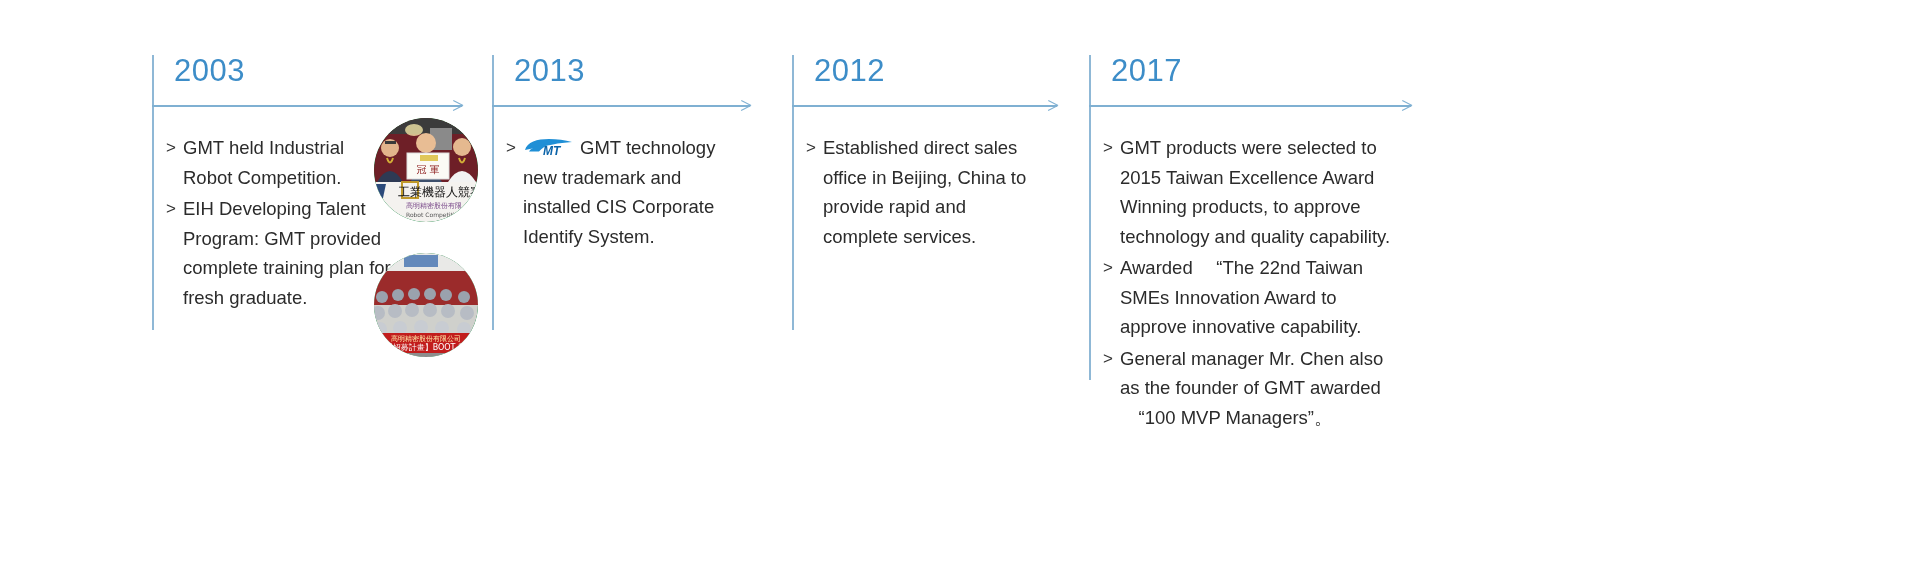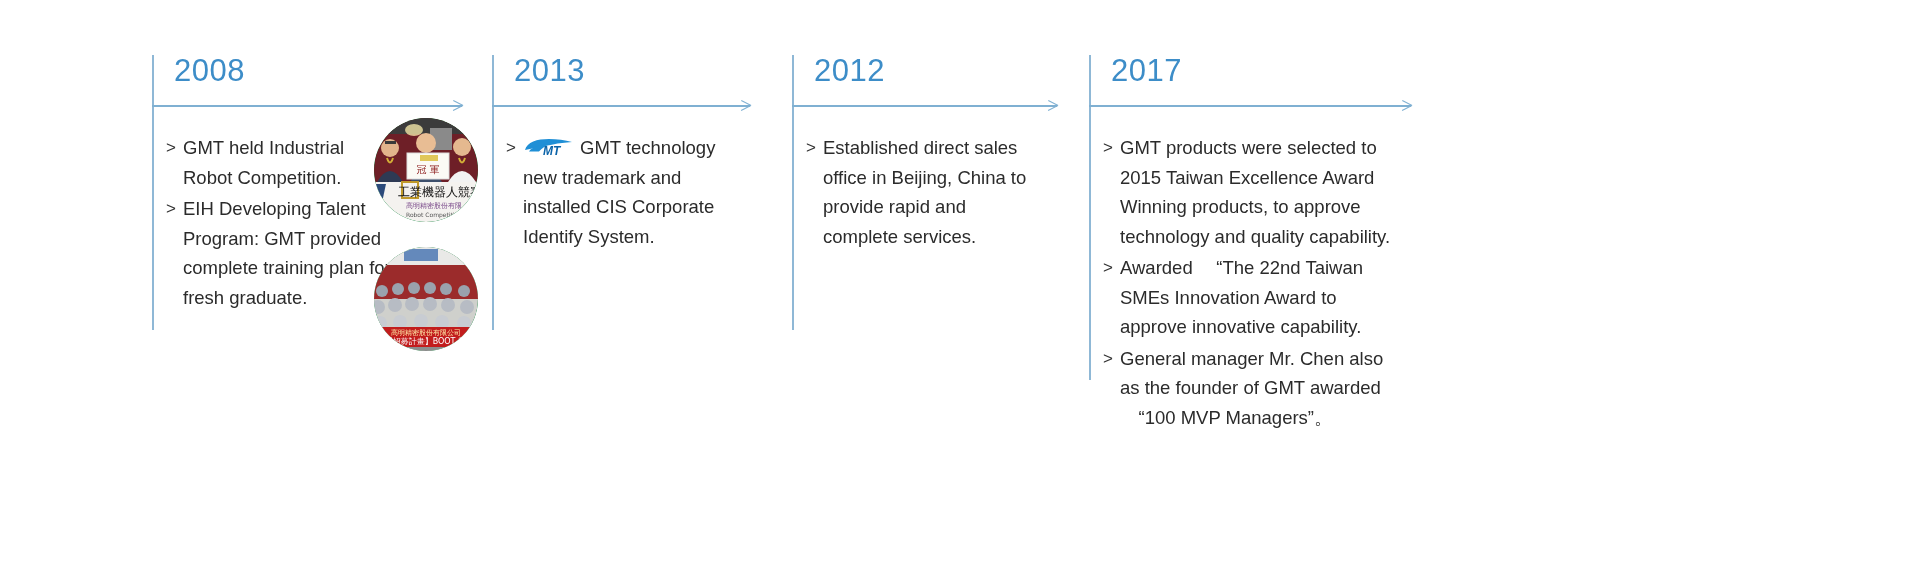--- a/index.html
+++ b/index.html
@@ -150,21 +150,21 @@
   #col-2015 .axis { width: 322px; }
   #col-2015 .bullets { width: 300px; }
 </style>
 </head>
 <body>
 
 <div class="timeline">
 
   <div class="year-col" id="col-2012">
     <div class="col-rule"></div>
-    <div class="year-label">2008</div>
+    <div class="year-label">2003</div>
     <div class="axis">
       <span class="arrow-head"></span>
     </div>
 
     <div class="bullets">
       <div class="bullet">
         <span class="chev">&gt;</span>
         <span class="btext">GMT held Industrial Robot Competition.</span>
       </div>
       <div class="bullet">
@@ -205,21 +205,21 @@
 
           <rect x="8" y="66" width="18" height="14" fill="#2b4a7a" transform="skewX(-12)"></rect>
           <rect x="28" y="64" width="16" height="16" fill="none" stroke="#c09a2a" stroke-width="2"></rect>
           <text x="66" y="78" font-size="12" fill="#111" text-anchor="middle" font-family="DejaVu Sans, sans-serif">工業機器人競賽</text>
           <text x="60" y="90" font-size="7" fill="#7a4a8a" text-anchor="middle" font-family="DejaVu Sans, sans-serif">高明精密股份有限</text>
           <text x="60" y="99" font-size="6" fill="#555" text-anchor="middle" font-family="DejaVu Sans, sans-serif">Robot Competition</text>
         </g>
       </svg>
     </div>
 
-    <div class="photo" style="left:222px; top:192px; width:104px; height:104px;">
+    <div class="photo" style="left:222px; top:198px; width:104px; height:104px;">
       <svg width="104" height="104" viewBox="0 0 104 104">
         <defs>
           <clipPath id="clipB">
               <circle cx="52" cy="52" r="52"></circle>
             </clipPath>
         </defs>
         <g clip-path="url(#clipB)">
           <rect x="0" y="0" width="104" height="104" fill="#cfd0cc"></rect>
           <rect x="0" y="0" width="104" height="22" fill="#e9e9e7"></rect>
           <rect x="0" y="18" width="104" height="34" fill="#9b2b2b"></rect>

